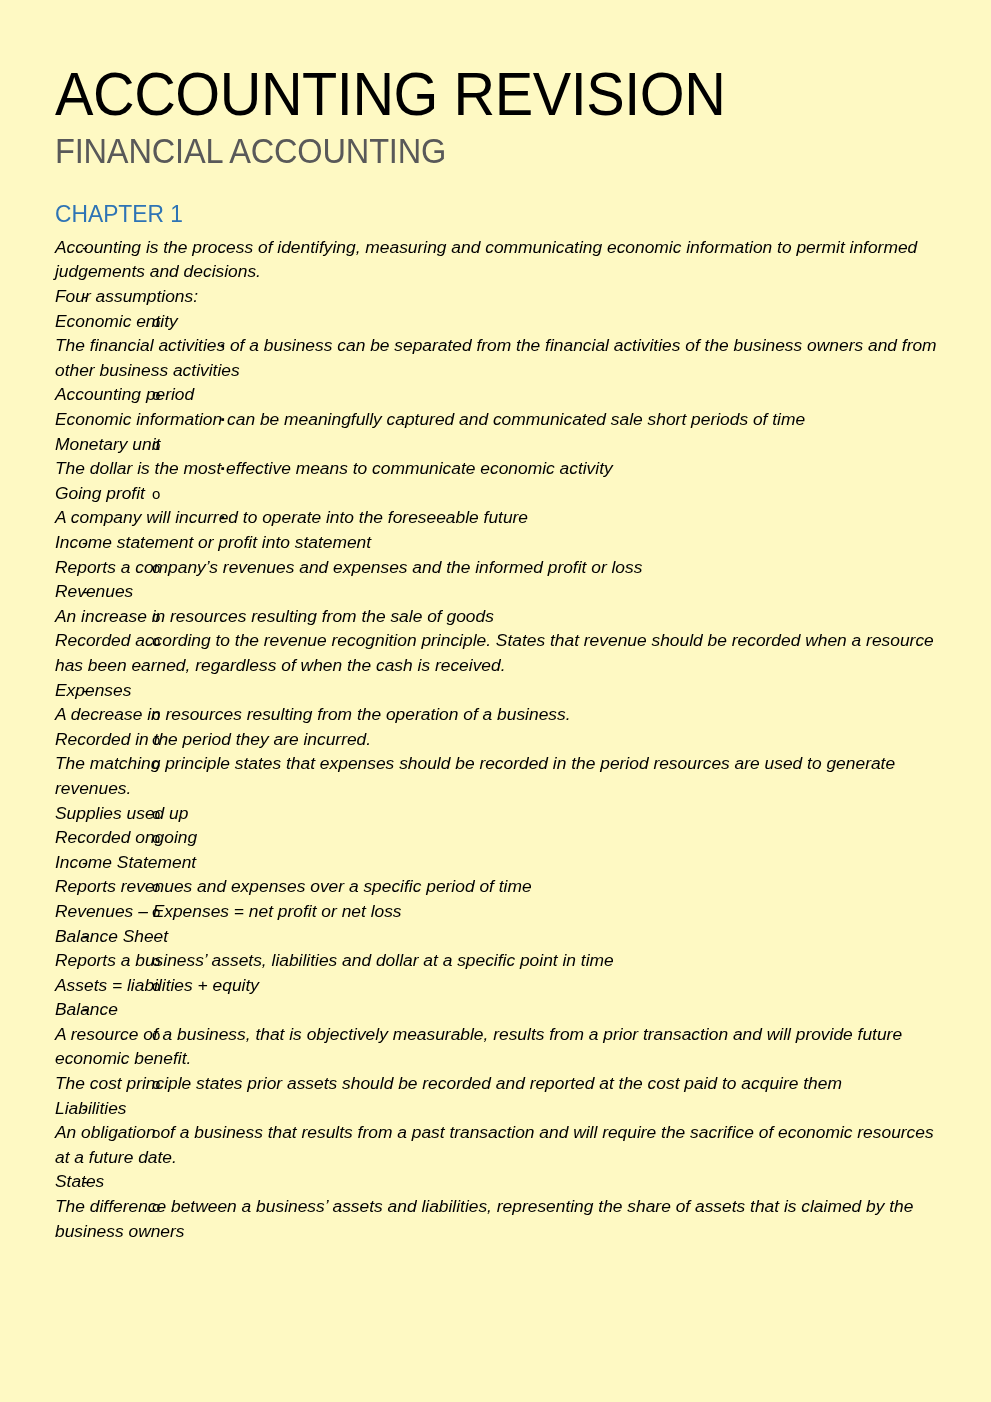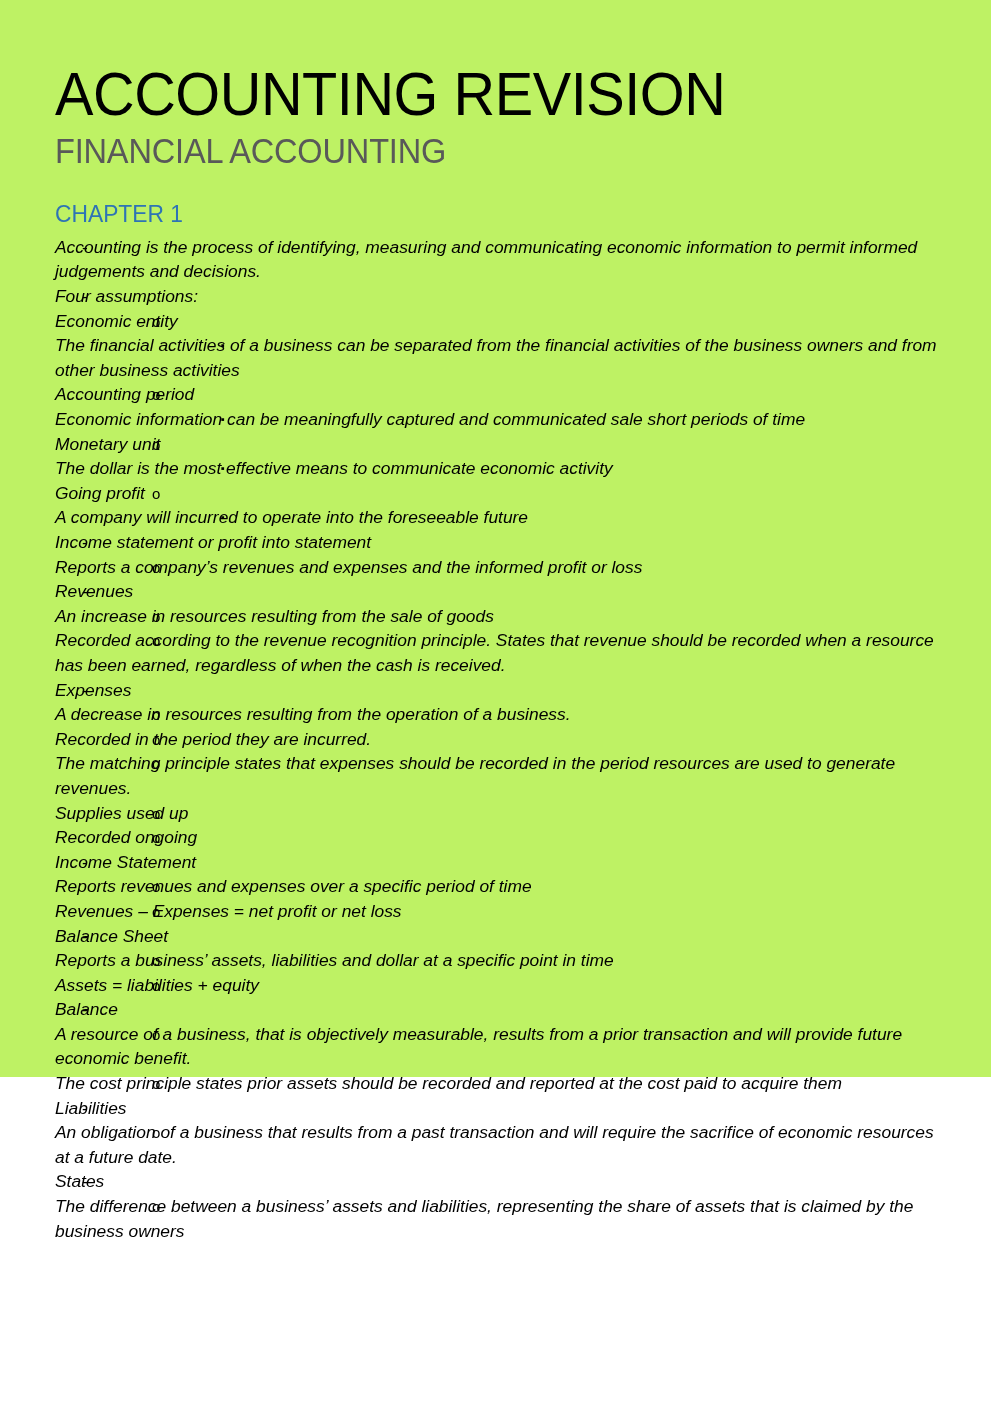--- a/index.html
+++ b/index.html
@@ -13,22 +13,22 @@
     height: 1402px;
     overflow: hidden;
     font-family: "Liberation Sans", sans-serif;
     color: #000000;
     -webkit-font-smoothing: antialiased;
   }
 
   .page {
     position: relative;
     width: 991px;
-    height: 1077px;
-    background: #bef264;
+    height: 1402px;
+    background: #fef9c3;
     box-sizing: border-box;
     padding: 0;
   }
 
   .content {
     position: absolute;
     left: 55px;
     top: 62px;
     width: 890px;
   }

